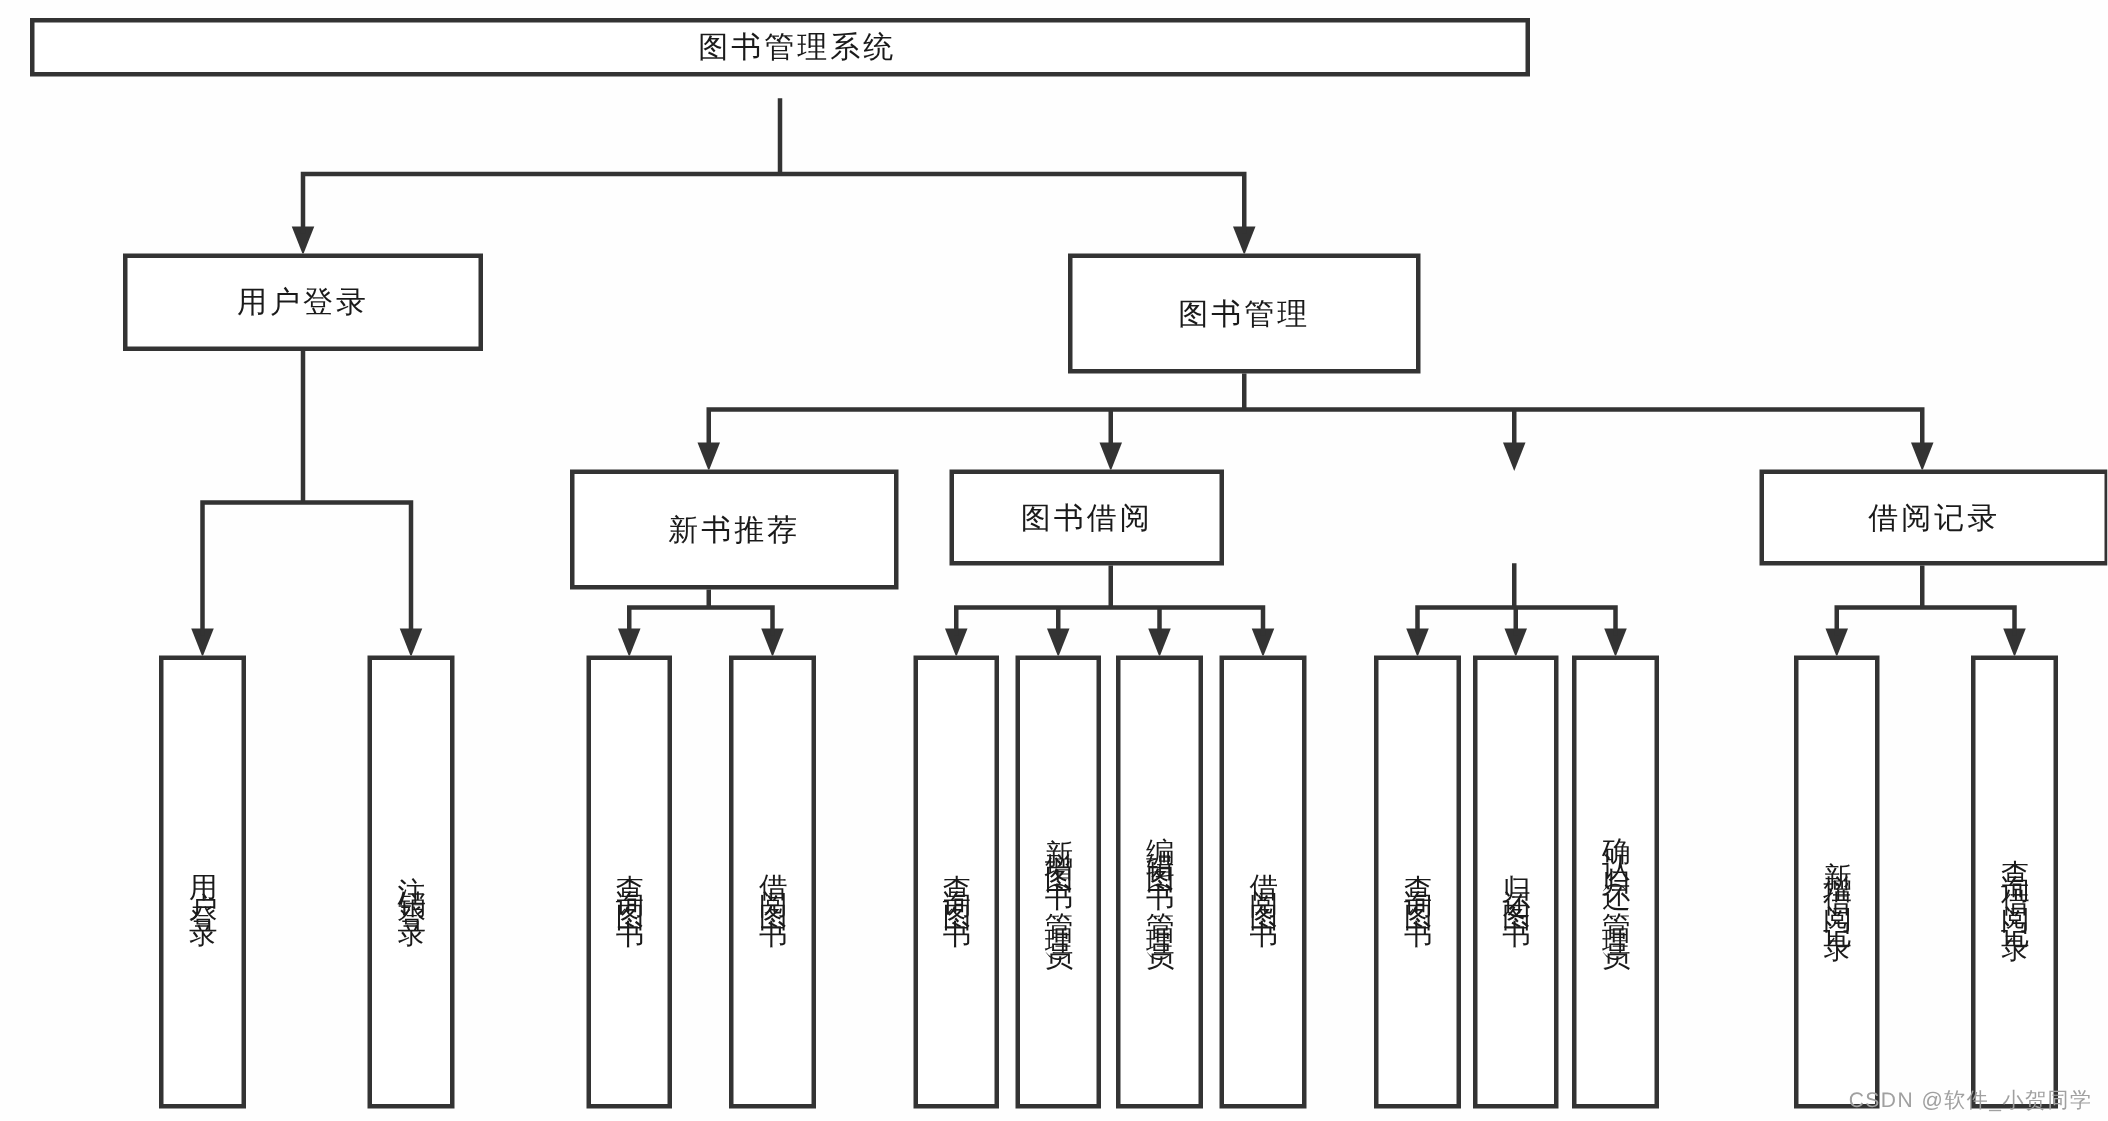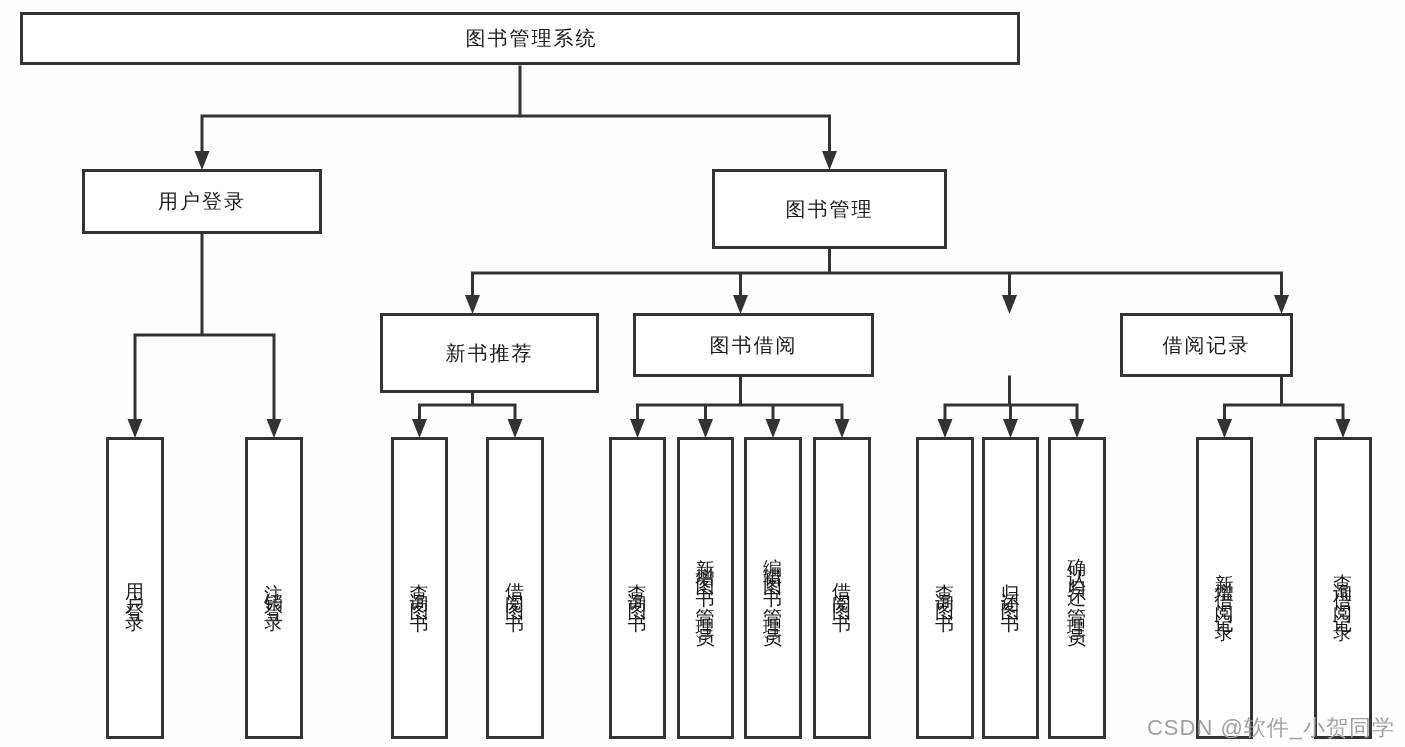--- a/index.html
+++ b/index.html
@@ -42,21 +42,21 @@
     font-size: 19px;
     letter-spacing: 10px;
     white-space: normal;
     line-height: 1;
   }
   #watermark {
     position: absolute;
     right: 10px;
     bottom: 4px;
     color: #a0a0a0;
-    font-size: 22px;
+    font-size: 14px;
     letter-spacing: 1px;
     user-select: none;
   }
 </style>
 </head>
 <body>
 
 <div id="canvas">
   <svg id="edges" xmlns="http://www.w3.org/2000/svg" viewBox="0 0 1405 747">
       <polygon fill="#333333" points="194.5,151 209.5,151 202,170"></polygon>
@@ -74,26 +74,26 @@
       <polygon fill="#333333" points="765.5,419 780.5,419 773,438"></polygon>
       <polygon fill="#333333" points="834.5,419 849.5,419 842,438"></polygon>
       <polygon fill="#333333" points="937.5,419 952.5,419 945,438"></polygon>
       <polygon fill="#333333" points="1003,419 1018,419 1010.5,438"></polygon>
       <polygon fill="#333333" points="1069.5,419 1084.5,419 1077,438"></polygon>
       <polygon fill="#333333" points="1217,419 1232,419 1224.5,438"></polygon>
       <polygon fill="#333333" points="1335.5,419 1350.5,419 1343,438"></polygon>
       <path d="M 520 67 V 116 M 202 116 H 829.5 M 202 116 V 154 M 829.5 116 V 154 M 202 234 V 335 M 135 335 H 274 M 135 335 V 422 M 274 335 V 422 M 829.5 233 V 273 M 472.5 273 H 1281.5 M 472.5 273 V 298 M 740.5 273 V 298 M 1009.5 273 V 298 M 1281.5 273 V 298 M 472.5 377 V 405 M 419.5 405 H 515 M 419.5 405 V 422 M 515 405 V 422 M 740.5 377 V 405 M 637.5 405 H 842 M 637.5 405 V 422 M 705.5 405 V 422 M 773 405 V 422 M 842 405 V 422 M 1009.5 377 V 405 M 945 405 H 1077 M 945 405 V 422 M 1010.5 405 V 422 M 1077 405 V 422 M 1281.5 377 V 405 M 1224.5 405 H 1343 M 1224.5 405 V 422 M 1343 405 V 422 " fill="none" stroke="#333333" stroke-width="3" stroke-linecap="square"></path>
     </svg>
 
-  <div class="node" style="left: 20px; top: 12px; width: 1000px; height: 53px; padding-left: 23px;">图书管理系统</div>
+  <div class="node" style="left: 20px; top: 12px; width: 1000px; height: 39px; padding-left: 23px;">图书管理系统</div>
     <div class="node" style="left: 82px; top: 169px; width: 240px; height: 65px;">用户登录</div>
     <div class="node" style="left: 712px; top: 169px; width: 235px; height: 80px;">图书管理</div>
     <div class="node" style="left: 380px; top: 313px; width: 219px; height: 80px;">新书推荐</div>
-    <div class="node" style="left: 633px; top: 313px; width: 241px; height: 64px;">图书借阅</div>
-    <div class="node" style="left: 1120px; top: 313px; width: 173px; height: 64px;">借阅记录</div>
+    <div class="node" style="left: 633px; top: 313px; width: 183px; height: 64px;">图书借阅</div>
+    <div class="node" style="left: 1173px; top: 313px; width: 233px; height: 64px;">借阅记录</div>
     <div class="node vertical" style="left: 106px; top: 437px; width: 58px; height: 302px;">用户登录</div>
     <div class="node vertical" style="left: 245px; top: 437px; width: 58px; height: 302px;">注销登录</div>
     <div class="node vertical" style="left: 391px; top: 437px; width: 57px; height: 302px;">查询图书</div>
     <div class="node vertical" style="left: 486px; top: 437px; width: 58px; height: 302px;">借阅图书</div>
     <div class="node vertical" style="left: 609px; top: 437px; width: 57px; height: 302px;">查询图书</div>
     <div class="node vertical" style="left: 677px; top: 437px; width: 57px; height: 302px;">新增图书（管理员）</div>
     <div class="node vertical" style="left: 744px; top: 437px; width: 58px; height: 302px;">编辑图书（管理员）</div>
     <div class="node vertical" style="left: 813px; top: 437px; width: 58px; height: 302px;">借阅图书</div>
     <div class="node vertical" style="left: 916px; top: 437px; width: 58px; height: 302px;">查询图书</div>
     <div class="node vertical" style="left: 982px; top: 437px; width: 57px; height: 302px;">归还图书</div>

